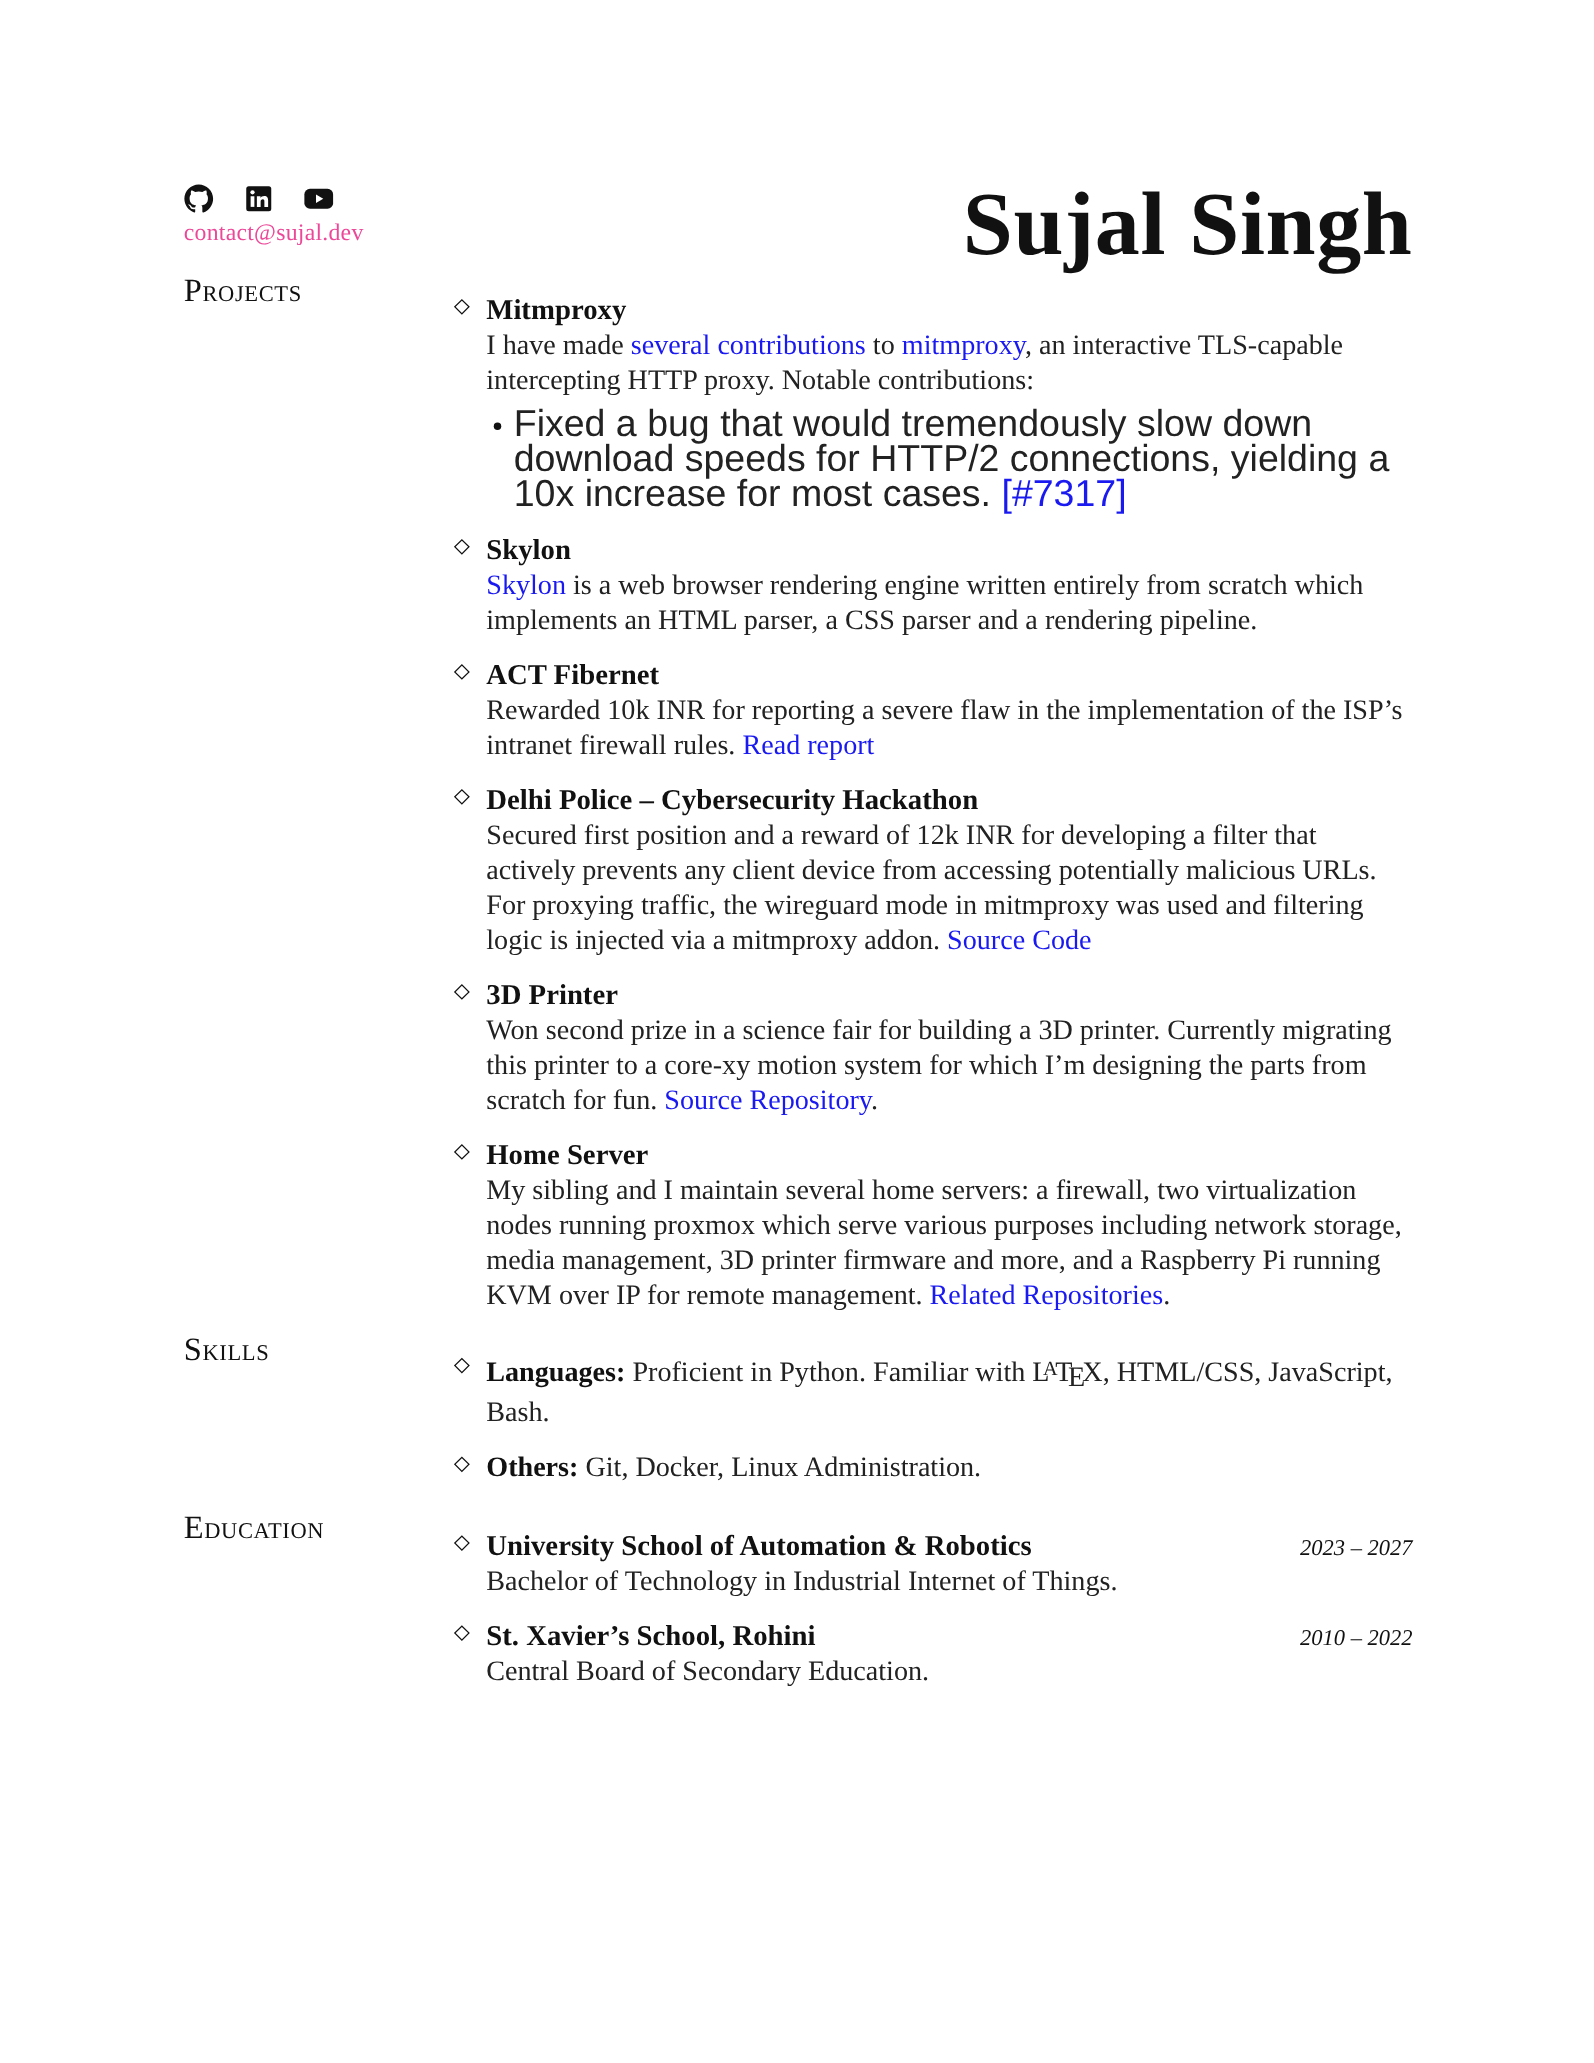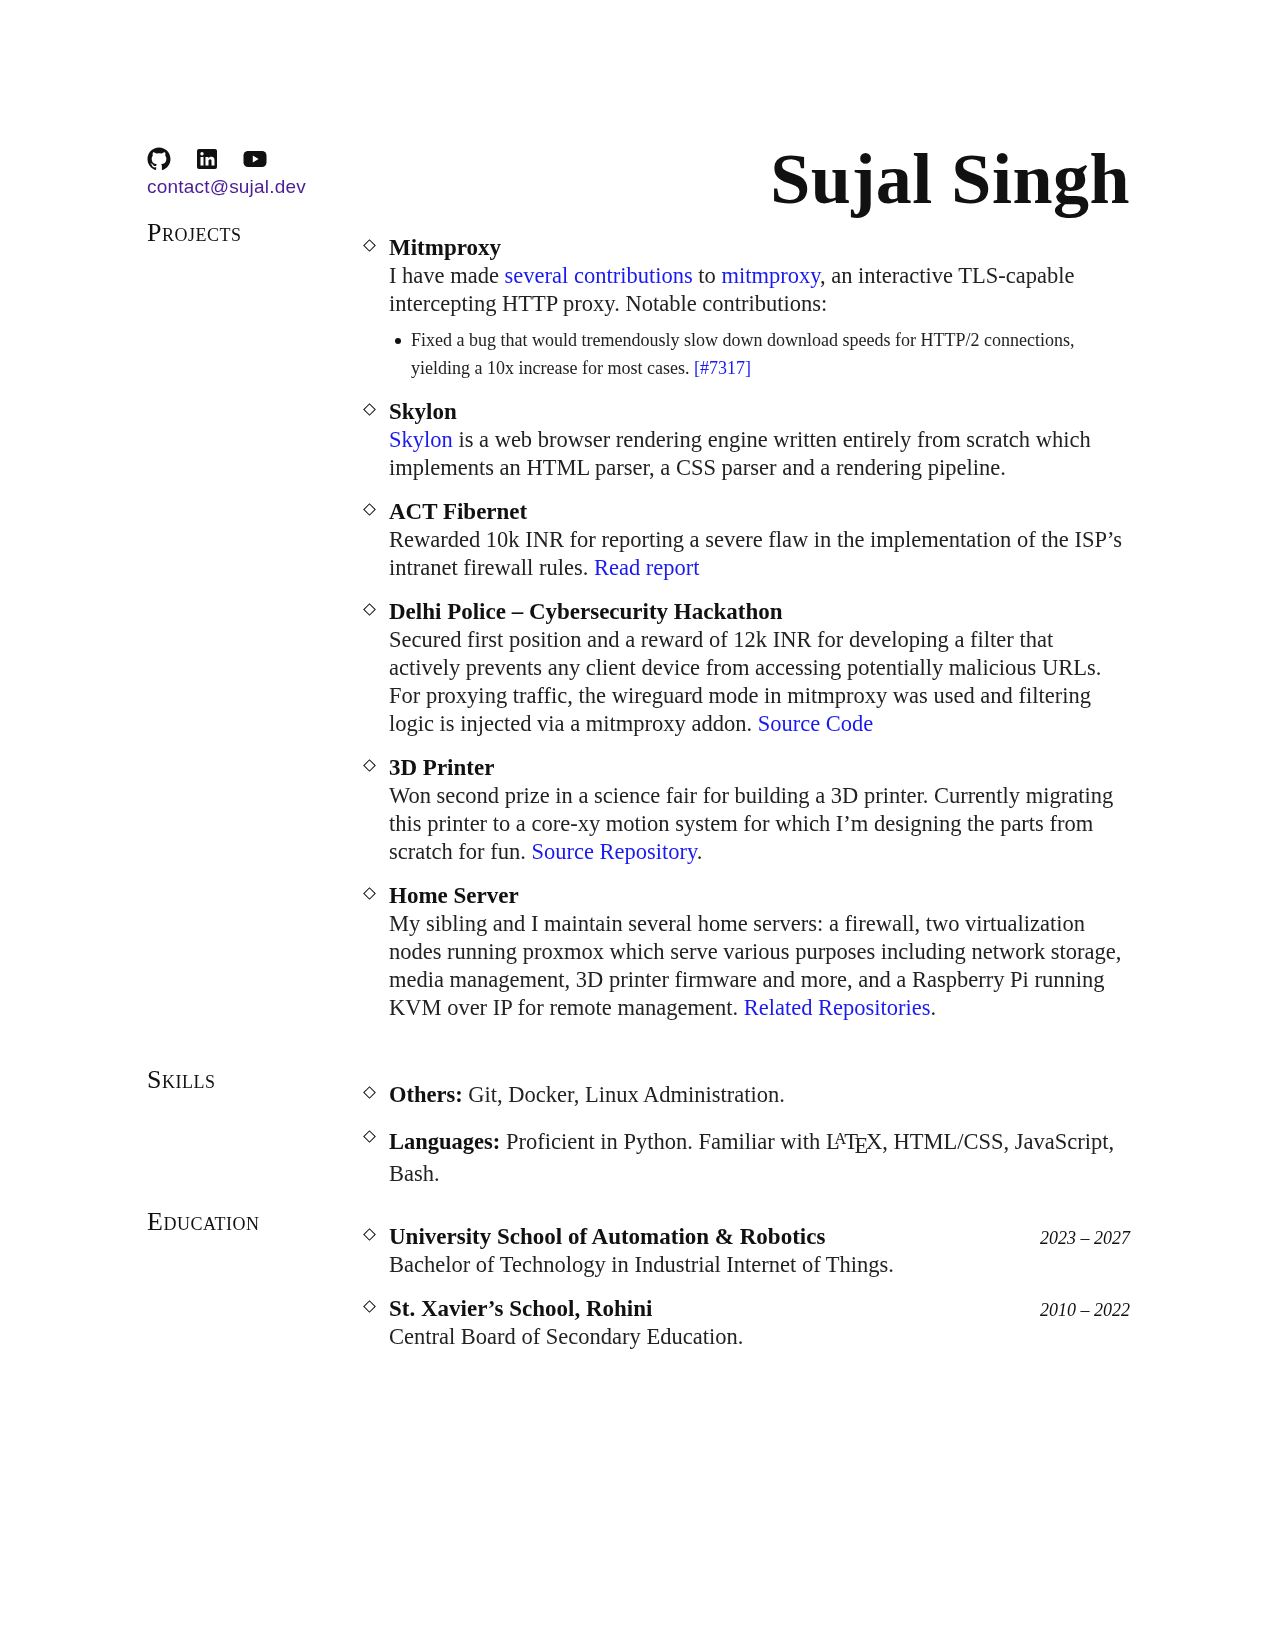--- a/index.html
+++ b/index.html
@@ -6,35 +6,35 @@
   body {
     width: 1275px; height: 1650px; position: relative; overflow: hidden;
     font-family: "DejaVu Serif", "Liberation Serif", serif;
     color: #111111;
   }
   .page { position: absolute; left: 0; top: 0; width: 1275px; height: 1650px; }
   .header { position: absolute; left: 147px; top: 140px; width: 983px; height: 70px; }
   .icons { position: absolute; left: 0; top: 7px; display: flex; gap: 24px; align-items: center; }
   .icon { width: 24px; height: 24px; display: inline-flex; align-items: center; justify-content: center; cursor: pointer; }
   .icon svg { width: 24px; height: 24px; display: block; }
-  .email { position: absolute; left: 0; top: 36px; font-family: Liberation Sans, sans-serif; font-size: 19px; color: #4c1d95; letter-spacing: 0.2px; cursor: pointer; }
+  .email { position: absolute; left: 0; top: 36px; font-family: Liberation Serif, serif; font-size: 19px; color: #ec4899; letter-spacing: 0.2px; cursor: pointer; }
   .name { position: absolute; right: 0; top: -2px; font-family: "Liberation Serif", "DejaVu Serif", serif; font-weight: bold; font-size: 72px; letter-spacing: 0.5px; color: #111; }
 
   .section { position: absolute; left: 147px; width: 983px; }
   .sec-title { position: absolute; left: 0; top: 0; font-family: "Liberation Serif", serif; font-variant: small-caps; font-size: 26px; color: #111; letter-spacing: 0.5px; text-align: center; }
   .sec-body { position: absolute; left: 218px; top: 16px; width: 765px; }
   .entry { position: relative; padding-left: 24px; margin-bottom: 16px; }
   .diamond { position: absolute; left: 0; top: 7px; width: 9px; height: 9px; border: 1.6px solid #111; transform: rotate(45deg); box-sizing: border-box; }
   .entry-head { display: flex; justify-content: space-between; align-items: baseline; gap: 32px; }
   .entry-title { font-family: "Liberation Serif", serif; font-weight: bold; font-size: 23px; line-height: 28px; color: #111; }
   .entry-date { font-family: "Liberation Serif", serif; font-style: italic; font-size: 18px; color: #111; }
   .desc { font-family: "Liberation Serif", serif; font-size: 22.5px; line-height: 28px; color: #222; }
   .desc a, .link { color: #1a1af0; text-decoration: none; cursor: pointer; }
   .bullets { margin: 8px 0 0 0; padding: 0; list-style: none; }
-  .bullets li { position: relative; padding-left: 22px; font-family: Liberation Serif, serif; font-size: 18px; line-height: 28px; color: #222; }
+  .bullets li { position: relative; padding-left: 22px; font-family: Liberation Sans, sans-serif; font-size: 30px; line-height: 28px; color: #222; }
   .bullets li::before { content: ""; position: absolute; left: 6px; top: 12px; width: 6px; height: 6px; border-radius: 50%; background: #111; }
   .inline-bold { font-weight: bold; color: #111; }
   .latex { font-family: "Liberation Serif", serif; }
   .latex .a { font-size: 0.72em; vertical-align: 0.28em; margin-left: -0.32em; margin-right: -0.12em; }
   .latex .e { vertical-align: -0.22em; margin-left: -0.16em; margin-right: -0.1em; }
 </style>
 </head>
 <body>
 
 <div class="page">
@@ -109,25 +109,25 @@
       </div>
 
     </div>
   </div>
 
   <div class="section" style="top:1065px;">
     <div class="sec-title">Skills</div>
     <div class="sec-body">
       <div class="entry">
         <span class="diamond"></span>
-        <div class="desc"><span class="inline-bold">Others:</span><span> Git, Docker, Linux Administration.</span></div>
+        <div class="desc"><span class="inline-bold">Languages:</span><span> Proficient in Python. Familiar with </span><span class="latex">L<span class="a">A</span>T<span class="e">E</span>X</span><span>, HTML/CSS, JavaScript, Bash.</span></div>
       </div>
       <div class="entry">
         <span class="diamond"></span>
-        <div class="desc"><span class="inline-bold">Languages:</span><span> Proficient in Python. Familiar with </span><span class="latex">L<span class="a">A</span>T<span class="e">E</span>X</span><span>, HTML/CSS, JavaScript, Bash.</span></div>
+        <div class="desc"><span class="inline-bold">Others:</span><span> Git, Docker, Linux Administration.</span></div>
       </div>
     </div>
   </div>
 
   <div class="section" style="top:1207px;">
     <div class="sec-title">Education</div>
     <div class="sec-body">
       <div class="entry">
         <span class="diamond"></span>
         <div class="entry-head">

